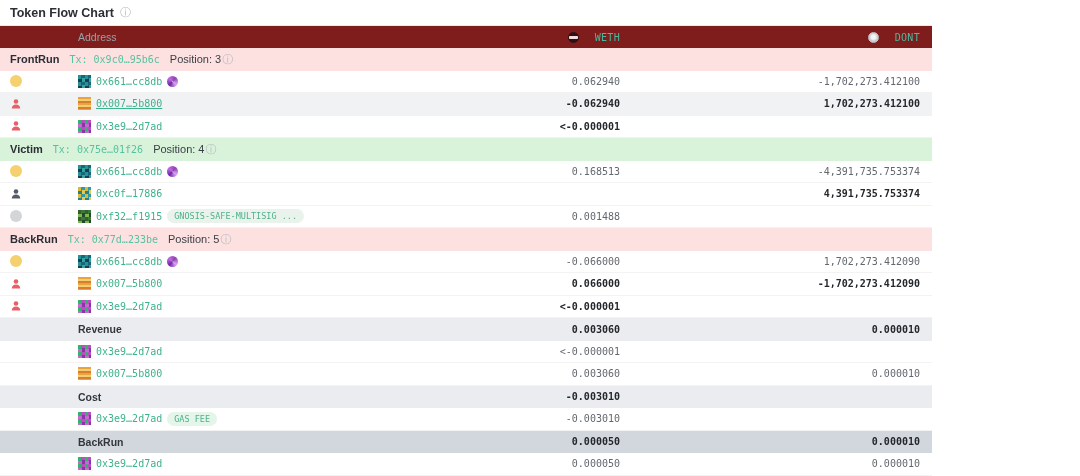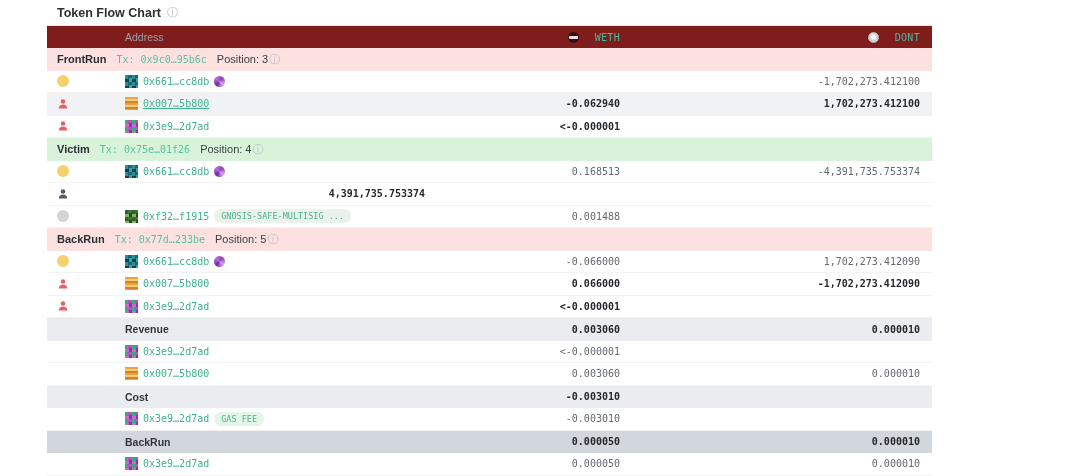--- a/index.html
+++ b/index.html
@@ -4,21 +4,21 @@
 <style>
   * { box-sizing: border-box; margin: 0; padding: 0; }
   html,body { width:1080px; height:476px; overflow:hidden; }
   body {
     background:#fff;
     font-family:"Liberation Sans", sans-serif;
     color:#2b2e33;
   }
   .mono { font-family:"DejaVu Sans Mono", monospace; }
 
-  .panel { width:932px; height:476px; background:#fff;padding-left:47px; }
+  .panel { width:932px; height:476px; background:#fff; }
 
   
   .titlebar {
     height:26px; display:flex; align-items:center; gap:6px;
     padding:0 10px; border-bottom:1px solid #e9e9e9; background:#fff;
   }
   .titlebar .t { font-size:12.5px; font-weight:bold; color:#2c2f33; }
   .info-ic { color:#b4bac0; font-size:11px; line-height:1; cursor:pointer; }
 
   
@@ -123,20 +123,21 @@
       </div>
       <div class="row">
         <span class="col-lead">
           <span class="lead-ic circle lead-yellow"></span>
         </span>
         <span class="col-addr">
           <span class="ident id-teal"></span>
           <a class="addr mono">0x661…cc8db</a>
           <span class="swirl"></span>
         </span>
+        <span class="col-weth mono val">0.062940</span>
         <span class="col-dont mono val">-1,702,273.412100</span>
       </div>
       <div class="row hovered">
         <span class="col-lead">
           <span class="lead-ic person-red">
             <svg viewBox="0 0 24 24" width="12" height="12" fill="currentColor">
               <circle cx="12" cy="7" r="4.6"></circle>
               <path d="M3.5 21c0-5 4-7.8 8.5-7.8s8.5 2.8 8.5 7.8z"></path>
             </svg>
           </span>
@@ -184,20 +185,24 @@
       </div>
       <div class="row">
         <span class="col-lead">
           <span class="lead-ic person-dark">
             <svg viewBox="0 0 24 24" width="12" height="12" fill="currentColor">
               <circle cx="12" cy="7" r="4.6"></circle>
               <path d="M3.5 21c0-5 4-7.8 8.5-7.8s8.5 2.8 8.5 7.8z"></path>
             </svg>
           </span>
         </span>
+        <span class="col-addr">
+          <span class="ident id-tealyellow"></span>
+          <a class="addr mono">0xc0f…17886</a>
+        </span>
         <span class="col-dont mono val bold">4,391,735.753374</span>
       </div>
       <div class="row">
         <span class="col-lead">
           <span class="lead-ic circle lead-grayc"></span>
         </span>
         <span class="col-addr">
           <span class="ident id-green"></span>
           <a class="addr mono">0xf32…f1915</a>
           <span class="badge mono">GNOSIS-SAFE-MULTISIG ...</span>

